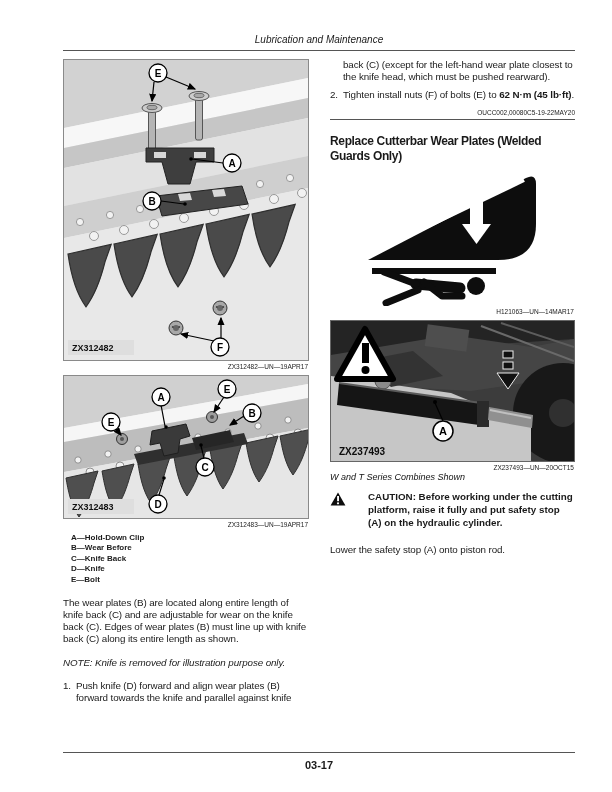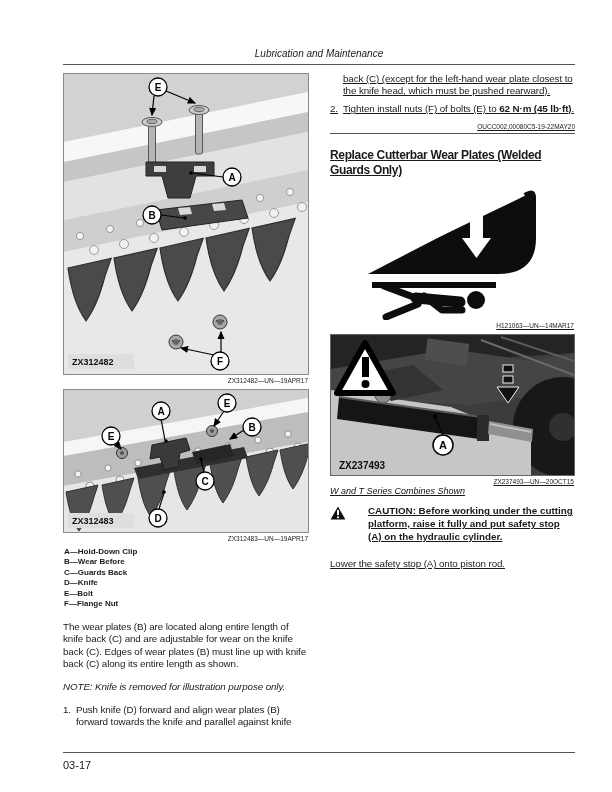--- a/index.html
+++ b/index.html
@@ -1,43 +1,43 @@
 <!DOCTYPE html>
 <html><head>
 <meta charset="utf-8">
 <style>
   html,body{margin:0;padding:0;background:#ffffff;}
   body{width:612px;height:792px;overflow:hidden;position:relative;
        font-family:"Liberation Sans", sans-serif;color:#1a1a1a;}
-  .page{padding:48px 37px 0 63px;box-sizing:border-box;}
+  .page{padding:34px 37px 0 63px;box-sizing:border-box;}
   .hdr{width:512px;text-align:center;font-style:italic;font-size:10px;
        padding-bottom:5px;border-bottom:1px solid #555;margin-bottom:8px;}
   .columns{display:flex;gap:21px;}
   .col{width:246px;}
-  .col-r{width:245px;text-decoration:underline;}
+  .col-r{width:245px;}
   figure{margin:0;}
   .figbox{border:1px solid #8a8a8a;background:#ececec;line-height:0;}
   .photo-box{border:1px solid #666;line-height:0;}
   .fig-caption{font-size:6.5px;text-align:right;color:#222;margin:2px 1px 5px;}
-  .legend{font-size:8px;font-weight:bold;line-height:1.3;margin:4px 1px 12px;}
+  .legend{font-size:8px;font-weight:bold;line-height:1.3;margin:4px 8px 12px;}
   p,.body-txt{font-size:9.8px;letter-spacing:-0.1px;line-height:1.24;margin:0 0 11px;}
   .note{font-style:italic;}
   .step{display:flex;font-size:9.8px;letter-spacing:-0.1px;line-height:1.24;margin:0 0 8px;}
   .step-num{width:13px;flex:none;}
   .cont-para{padding-left:13px;}
   .doc-code{font-size:6.5px;text-align:right;color:#222;border-bottom:1px solid #555;
             padding-bottom:3px;margin:1px 0 14px;}
   h2{font-size:12px;font-weight:bold;letter-spacing:-0.35px;line-height:1.2;margin:0 0 9px;}
   .pict-wrap{display:flex;justify-content:center;margin:2px 0 0;}
   .subcaption{font-size:9px;font-style:italic;text-align:left;margin:1px 0 9px;color:#111;}
   .legend-r{font-size:8px;font-weight:bold;margin:0 0 11px;}
   .caution{display:flex;gap:22px;font-size:9.8px;font-weight:bold;line-height:1.3;margin:0 0 15px;}
   .caution .ic{flex:none;padding-top:1px;}
   .ftr{position:absolute;left:63px;top:752px;width:512px;border-top:1px solid #555;
-       font-size:11px;font-weight:normal;padding-top:6px;}
+       text-align:center;font-size:11px;font-weight:bold;padding-top:6px;}
   svg text{font-family:"Liberation Sans", sans-serif;}
   .co-t{font-size:10px;font-weight:bold;text-anchor:middle;fill:#000;}
   .fig-lab{font-size:9px;font-weight:bold;fill:#111;}
 </style>
 </head>
 <body>
 
 <div class="page">
 
   <div class="hdr">Lubrication and Maintenance</div>
@@ -248,24 +248,23 @@
           <rect x="4" y="123" width="66" height="15" fill="#dedede"></rect>
           <text class="fig-lab" x="8" y="134">ZX312483</text>
         </svg>
         </div>
         <figcaption class="fig-caption">ZX312483—UN—19APR17</figcaption>
       </figure>
 
       <div class="legend">
         <div>A—Hold-Down Clip</div>
         <div>B—Wear Before</div>
-        <div>C—Guards Back</div>
+        <div>C—Knife Back</div>
         <div>D—Knife</div>
         <div>E—Bolt</div>
-        <div>F—Flange Nut</div>
       </div>
 
       <p>The wear plates (B) are located along entire length of knife back (C) and are adjustable for wear on the knife back (C). Edges of wear plates (B) must line up with knife back (C) along its entire length as shown.</p>
       <p class="note">NOTE: Knife is removed for illustration purpose only.</p>
 
       <div class="step">
         <span class="step-num">1.</span>
         <span>Push knife (D) forward and align wear plates (B) forward towards the knife and parallel against knife</span>
       </div>
     </div>

